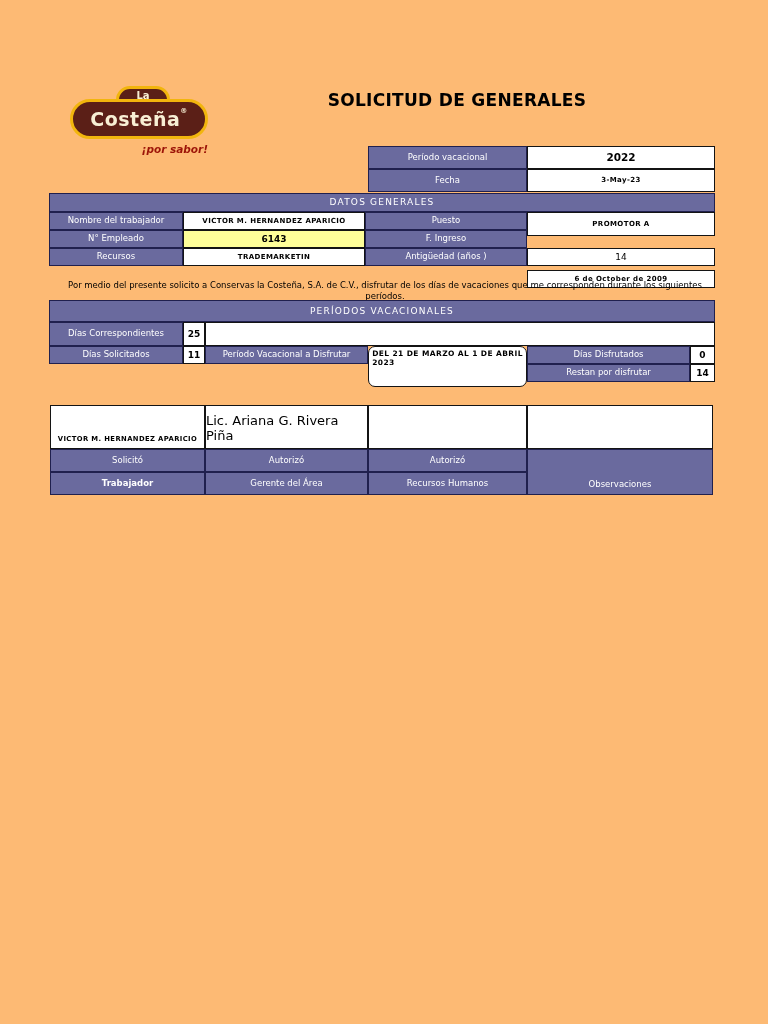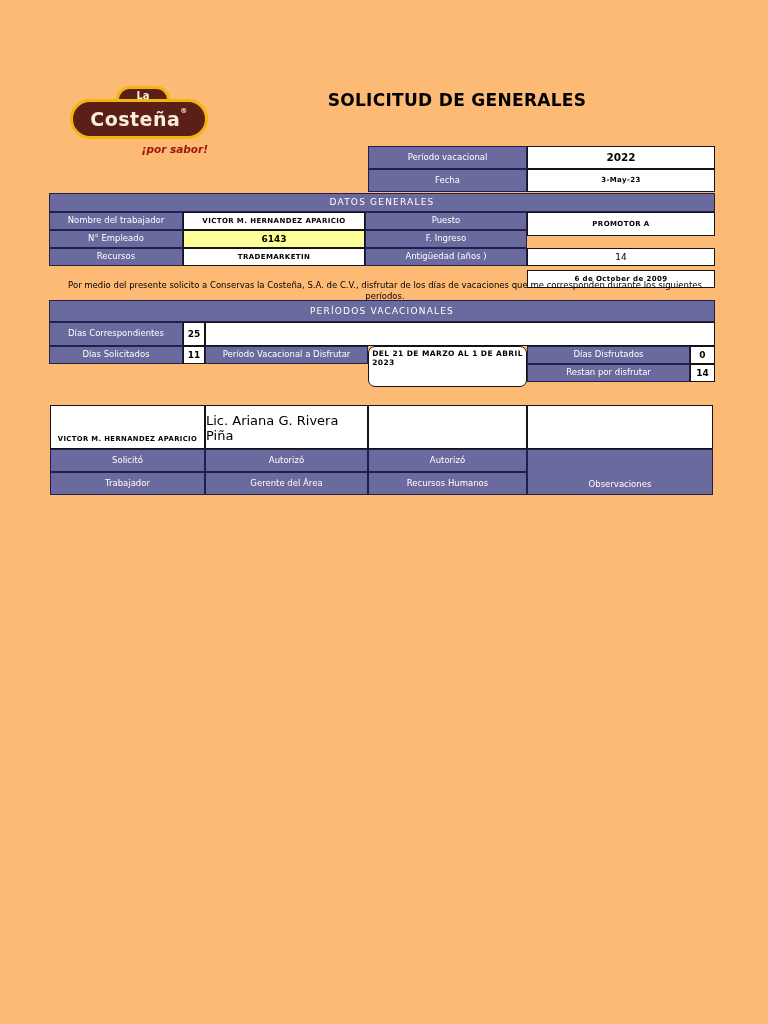--- a/index.html
+++ b/index.html
@@ -108,18 +108,18 @@
     <div class="cell wc tinyb bottomtxt" style="left:0;top:0;width:155px;height:44px;font-size:6.8px;">VICTOR M. HERNANDEZ APARICIO</div>
     <div class="cell wc bottomtxt" style="left:155px;top:0;width:163px;height:44px;">Lic. Ariana G. Rivera Piña</div>
     <div class="cell wc" style="left:318px;top:0;width:159px;height:44px;"></div>
     <div class="cell wc" style="left:477px;top:0;width:186px;height:44px;"></div>
 
     <div class="cell pc" style="left:0;top:44px;width:155px;height:23px;">Solicitó</div>
     <div class="cell pc" style="left:155px;top:44px;width:163px;height:23px;">Autorizó</div>
     <div class="cell pc" style="left:318px;top:44px;width:159px;height:23px;">Autorizó</div>
     <div class="cell pc bottomtxt" style="left:477px;top:44px;width:186px;height:46px;">Observaciones</div>
 
-    <div class="cell pc" style="left:0;top:67px;width:155px;height:23px;">Trabajador</div>
+    <div class="cell pc" style="left:0;top:67px;width:155px;height:23px;font-weight:bold;">Trabajador</div>
     <div class="cell pc" style="left:318px;top:67px;width:159px;height:23px;">Recursos Humanos</div>
     <div class="cell pc" style="left:155px;top:67px;width:163px;height:23px;">Gerente del Área</div>
   </div>
 
 </div>
 
 </body></html>

